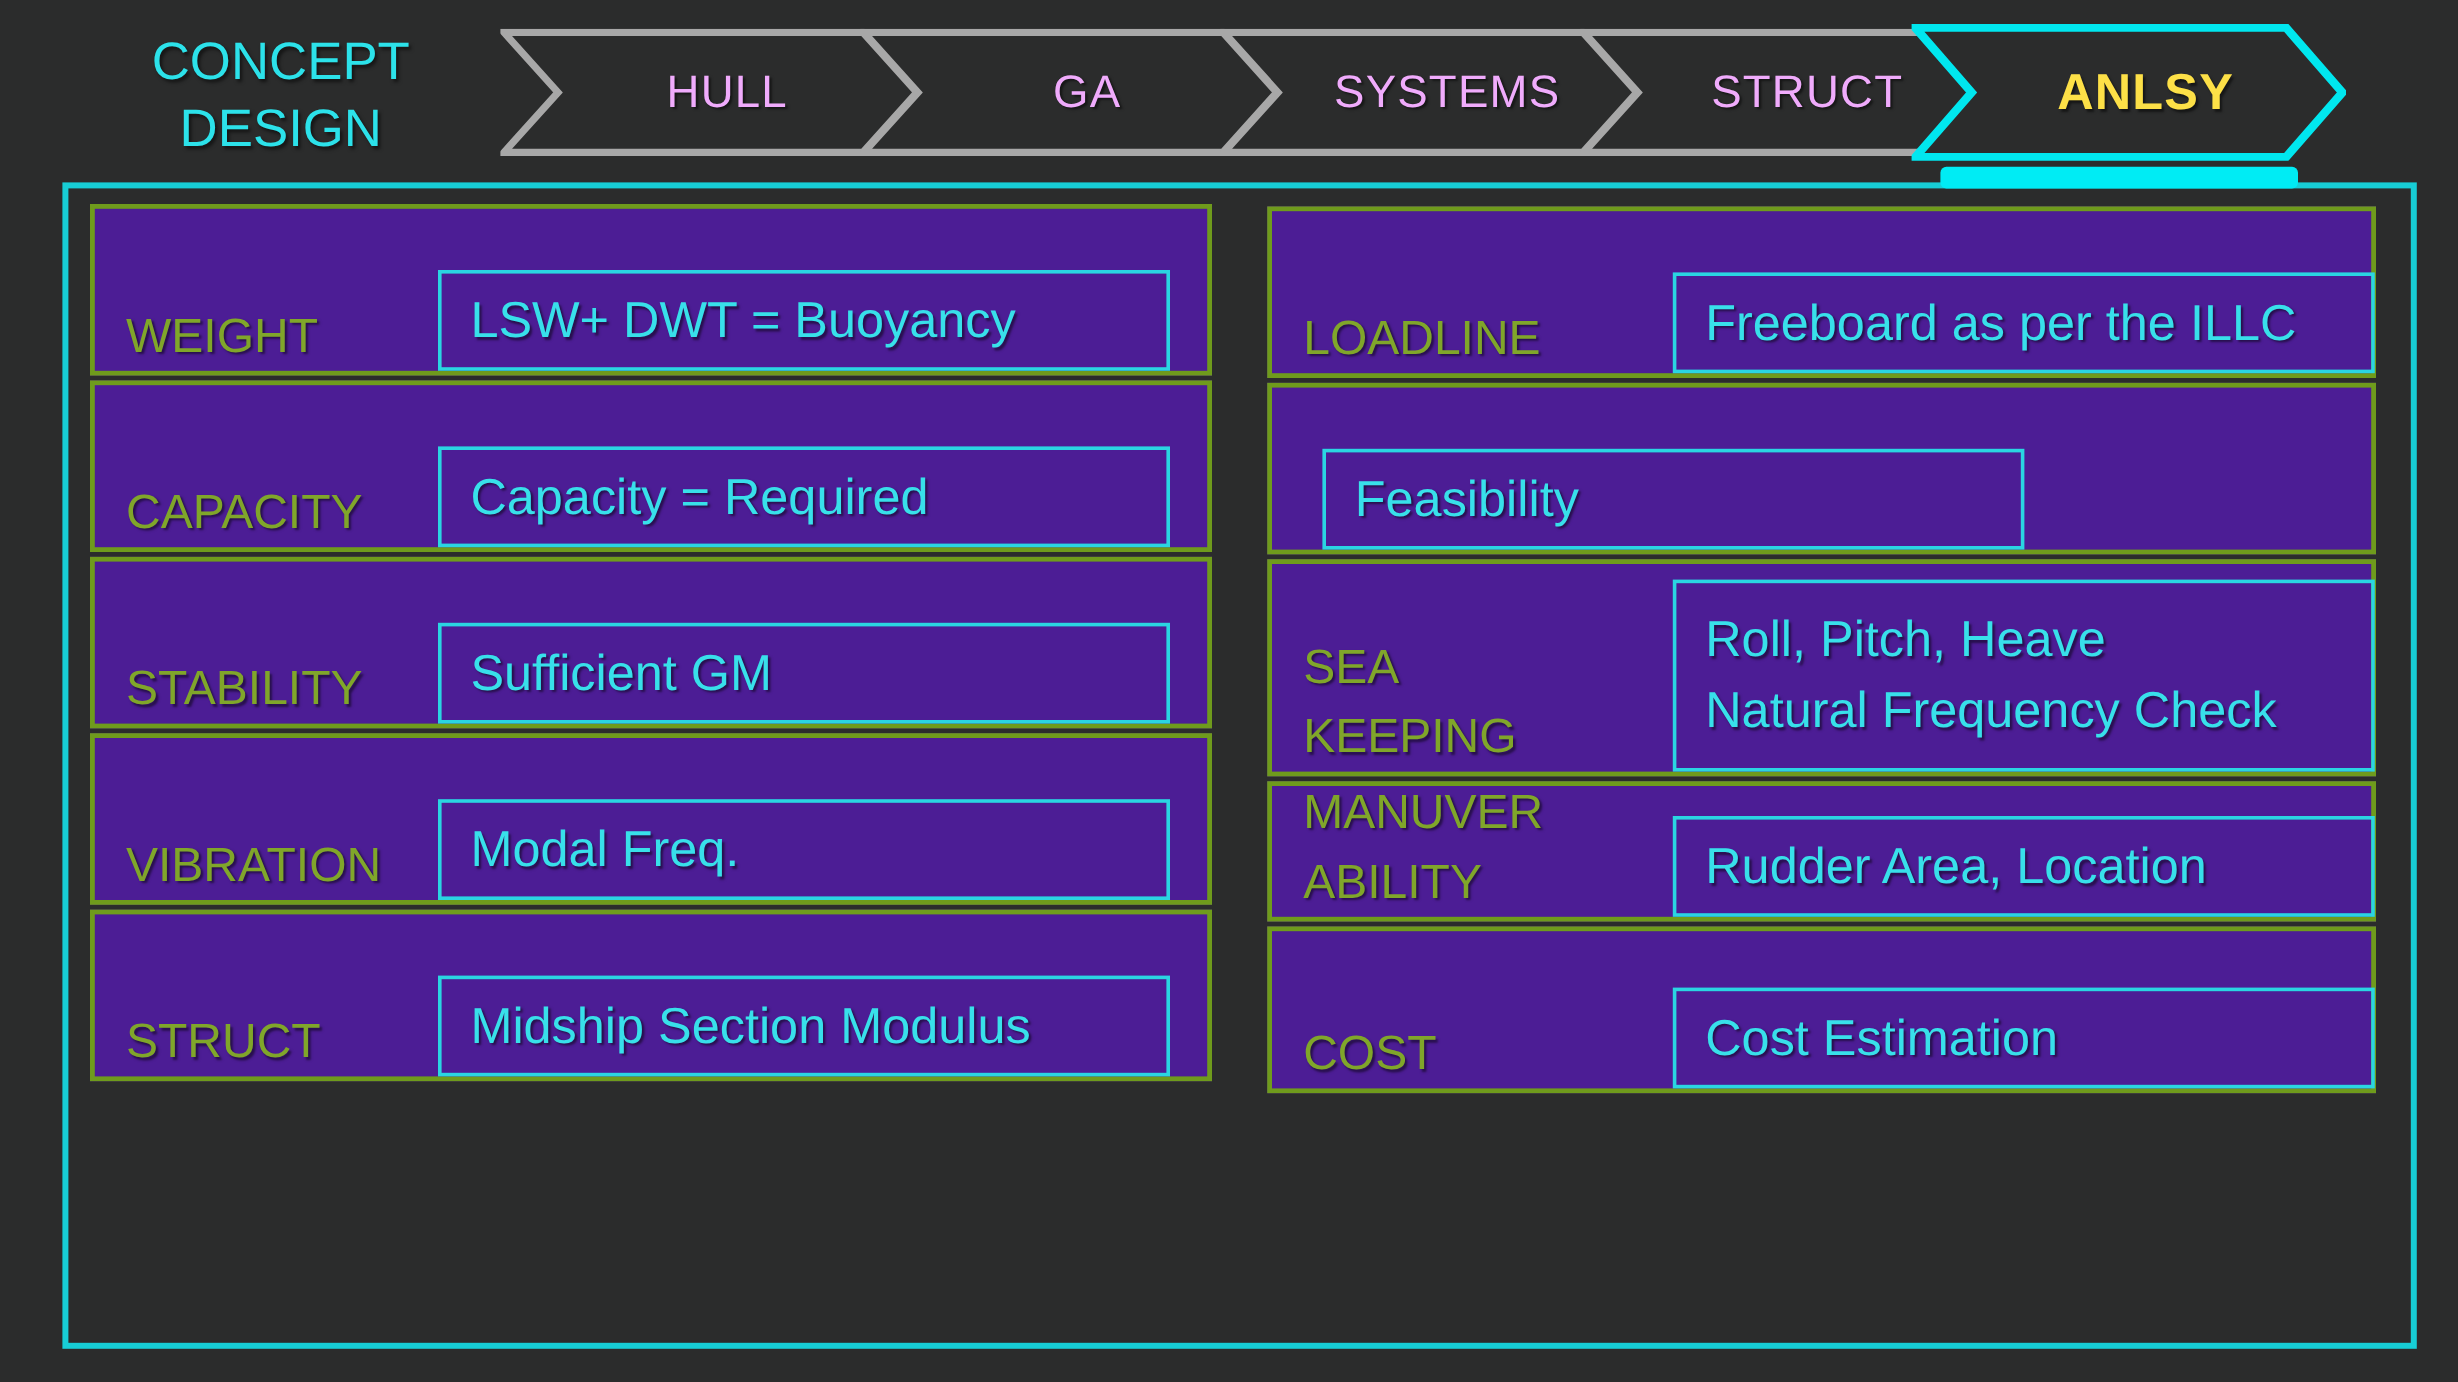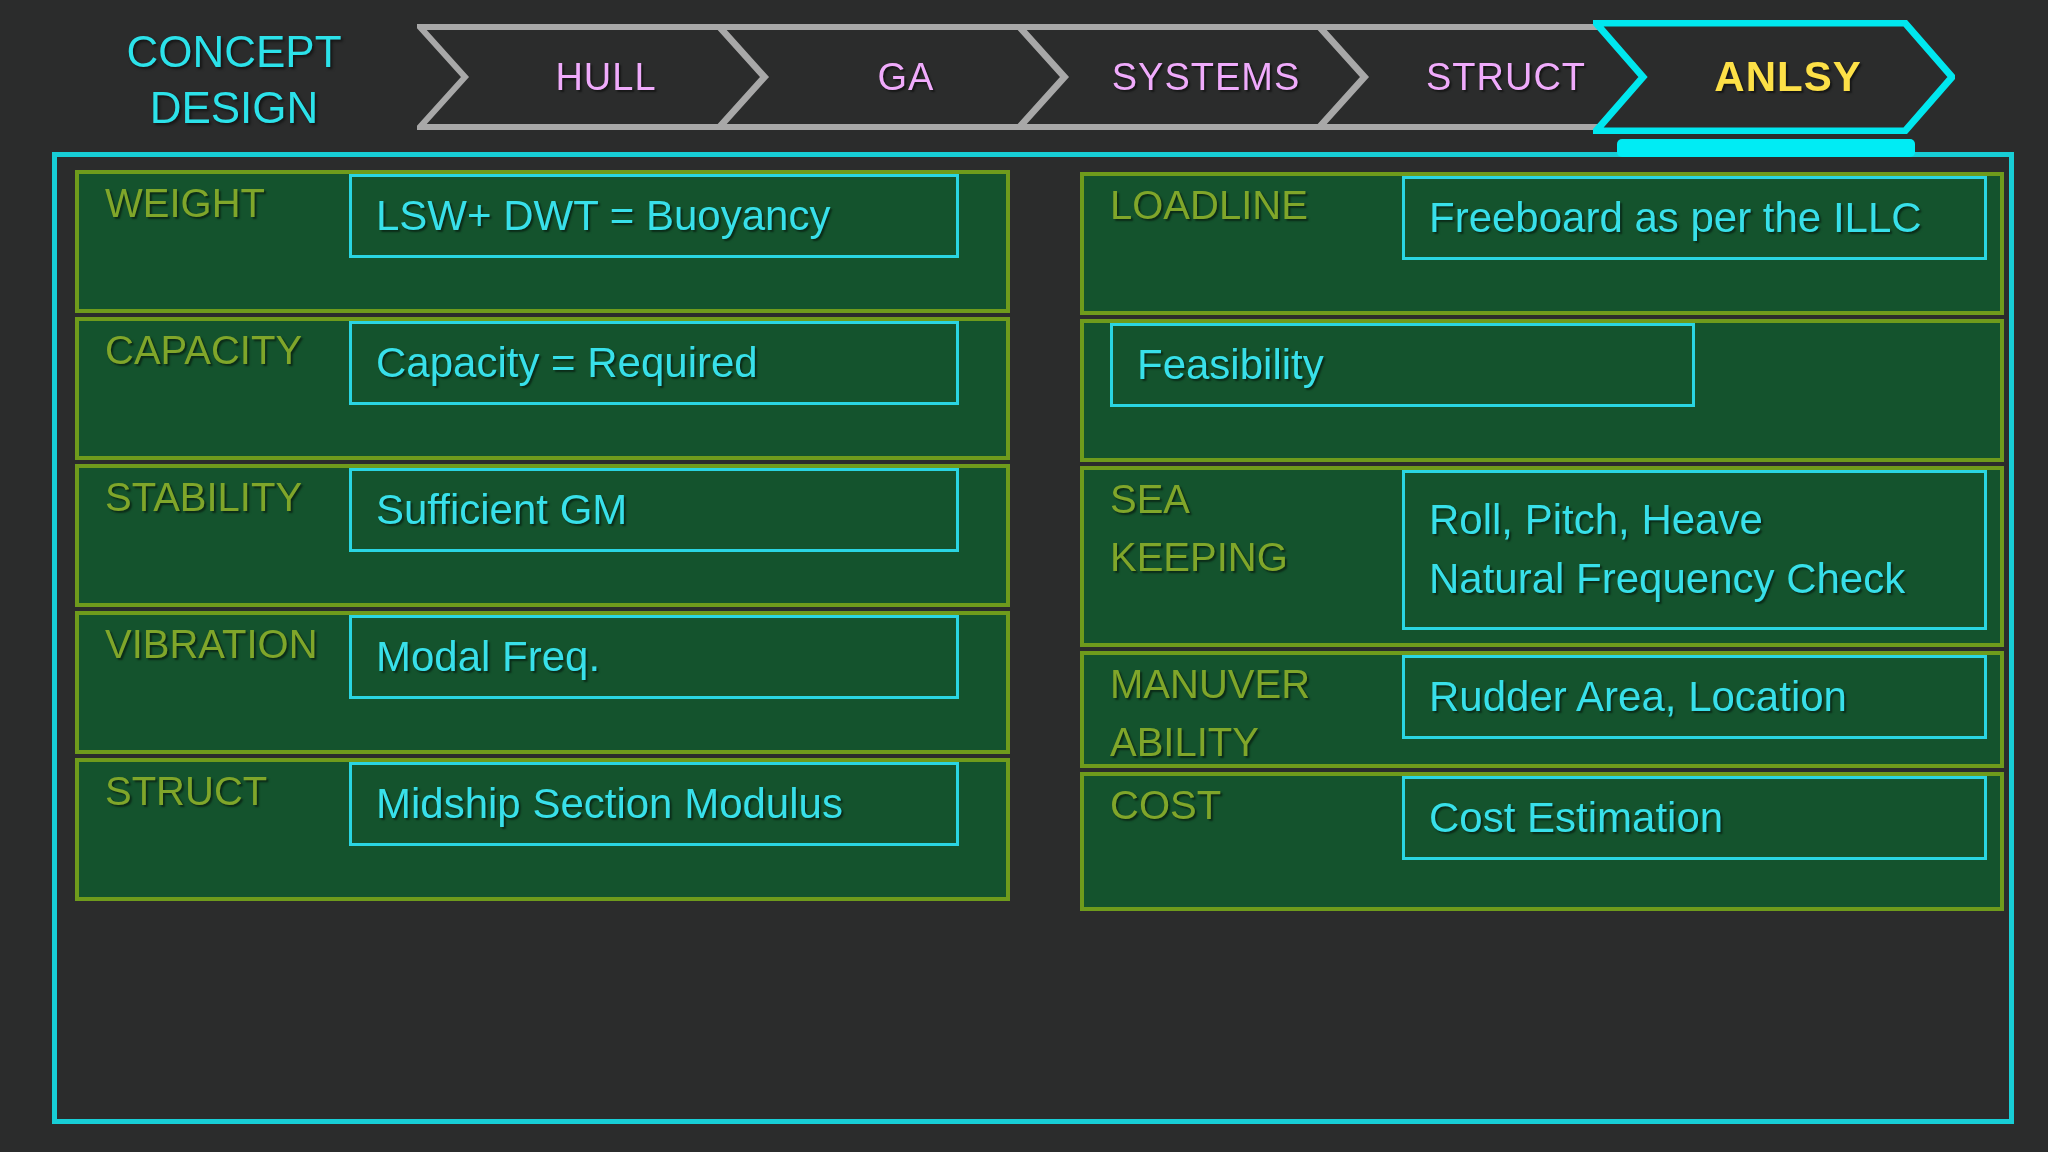--- a/index.html
+++ b/index.html
@@ -38,43 +38,44 @@
   
   .main-frame{
     position:absolute; left:52px; top:152px; width:1962px; height:972px;
     box-sizing:border-box;
     border:5px solid #17ced6;
     background:transparent;
   }
   
   .col{position:absolute; display:flex; flex-direction:column; gap:4px; z-index:3;}
   .col-left{left:75px;  top:170px; width:935px;}
-  .col-right{left:1080px; top:172px; width:924px;}
+  .col-right{left:1056px; top:172px; width:924px;}
   .row{
     box-sizing:border-box;
     border:4px solid #6f9b1c;
-    background:#14532d;
-    display:flex; align-items:flex-start;
+    background:#4c1d95;
+    display:flex; align-items:flex-end;
     padding-left:26px;
     height:143px;
   }
   .row-label{
     color:#80a62a; font-size:40px; line-height:1.45;
     white-space:pre-line;
     text-shadow:2px 2px 2px rgba(0,0,0,.5);
     flex:0 0 244px;
   }
   .col-right .row-label{flex:0 0 292px;}
   .value-box{
     box-sizing:border-box;
     border:3px solid #2ad5e2;
     height:84px;
     display:flex; align-items:center;
     padding-left:24px; padding-right:20px;
     flex:0 0 610px;
+    margin-left:16px;
   }
   .col-right .value-box{flex:0 0 585px;}
   .value-text{
     color:#38e0ea; font-size:42px; line-height:1.4;
     white-space:pre-line;
     text-shadow:2px 2px 2px rgba(0,0,0,.5);
   }
   
   .row.h-181{height:181px;}
   .row.h-148{height:117px;}

